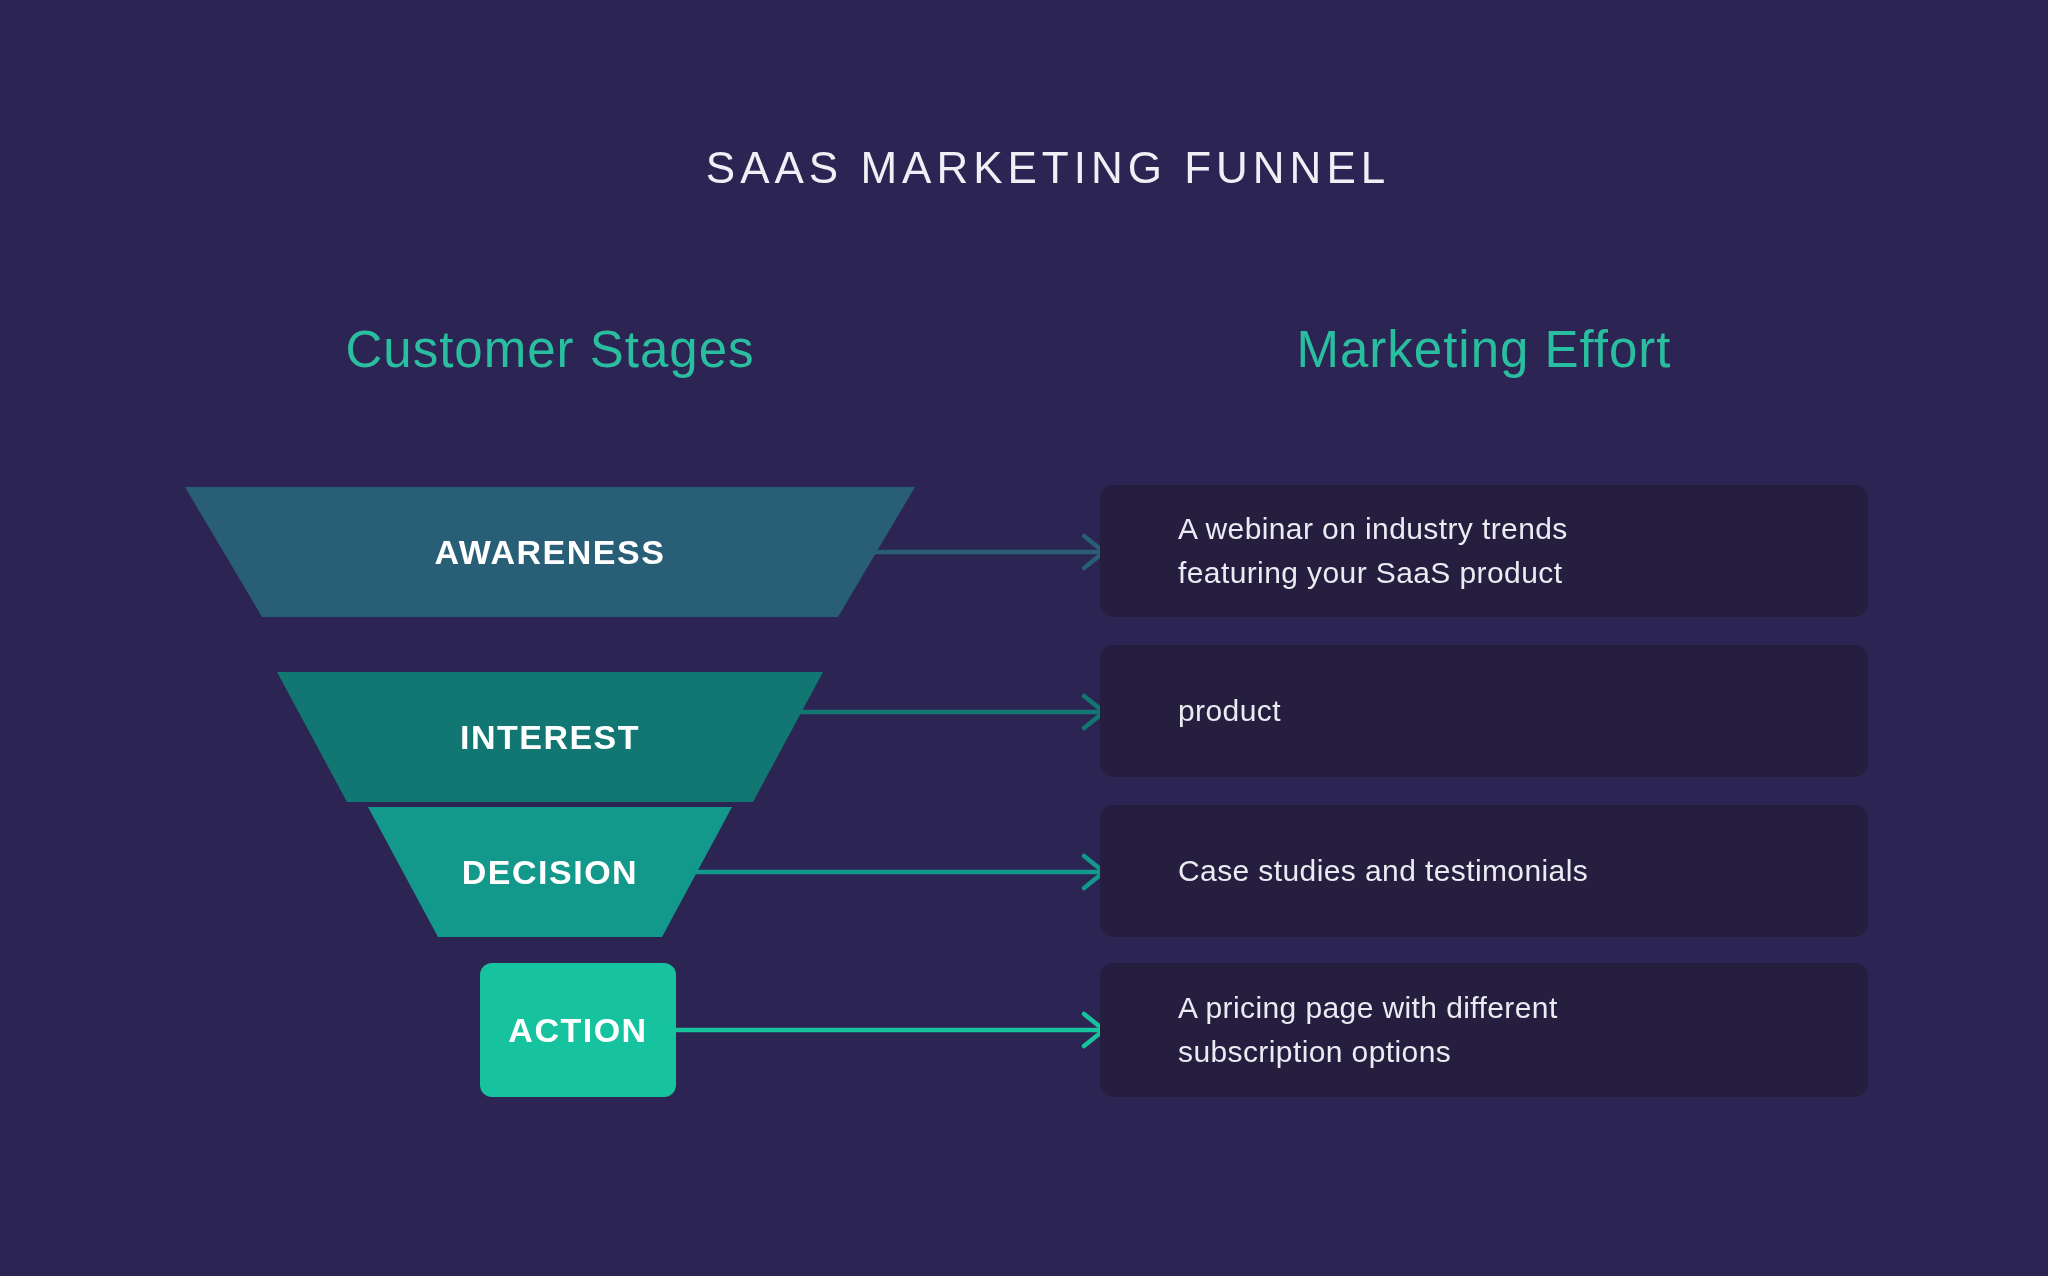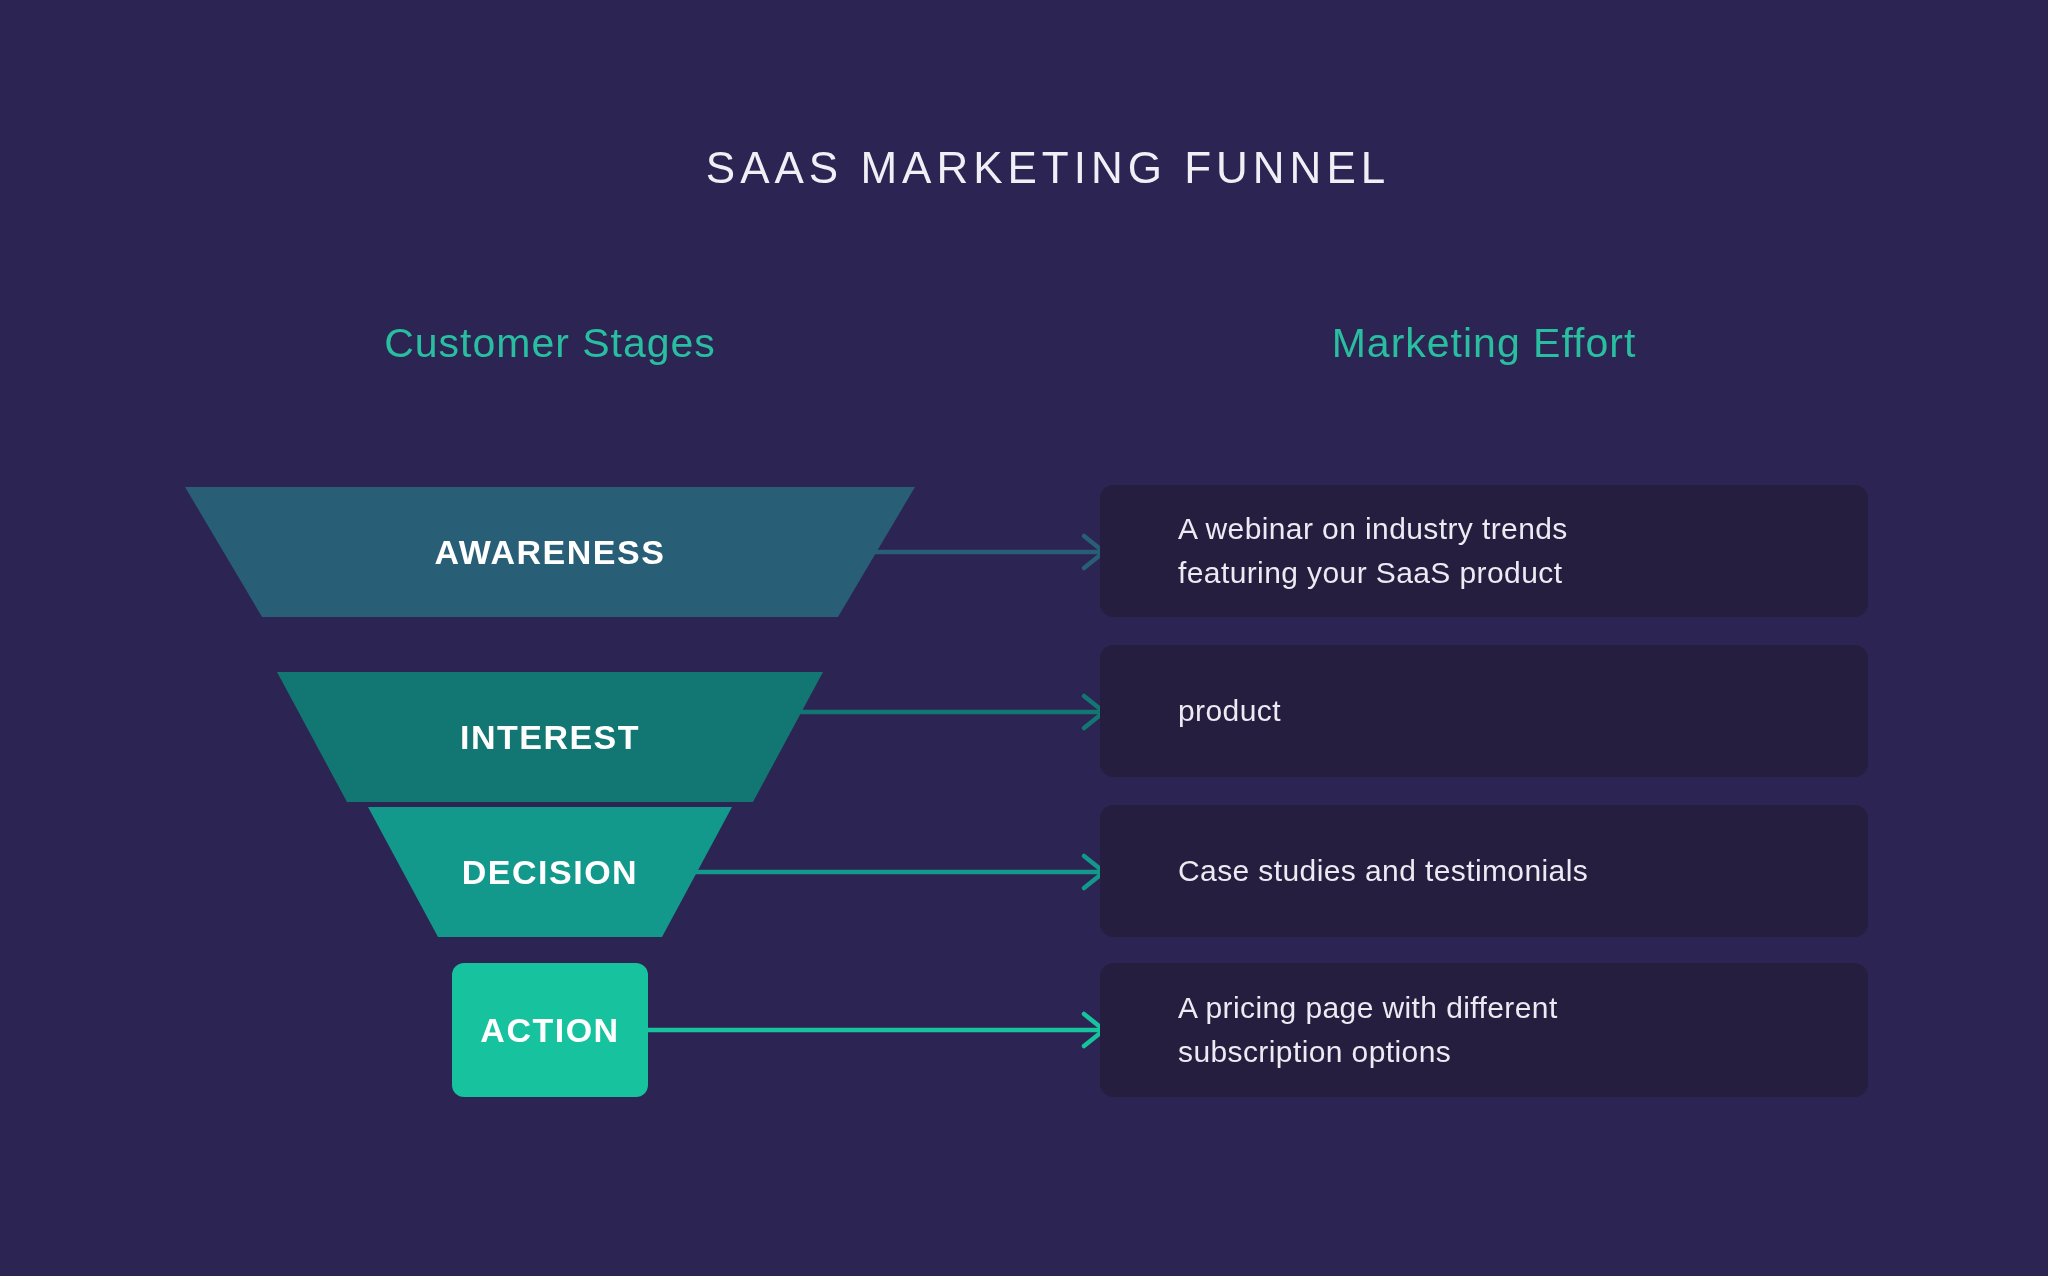--- a/index.html
+++ b/index.html
@@ -20,21 +20,21 @@
   }
   .title{
     position:absolute;top:143px;left:0;width:100%;
     margin:0;text-align:center;
     font-size:44px;font-weight:400;letter-spacing:5px;
     color:var(--title-color);
     padding-left:48px;
   }
   .col-header{
     position:absolute;top:320px;
-    font-size:41px;font-weight:400;letter-spacing:1px;
+    font-size:51px;font-weight:400;letter-spacing:1px;
     color:var(--teal);text-align:center;
   }
   .col-header.left{left:200px;width:700px;}
   .col-header.right{left:1100px;width:768px;}
 
   .stage{
     position:absolute;
     display:flex;align-items:center;justify-content:center;
   }
   .stage-label{
@@ -80,21 +80,21 @@
 
   <div class="stage s1" style="background: rgb(40, 94, 118);">
     <span class="stage-label">AWARENESS</span>
   </div>
   <div class="stage s2" style="background: rgb(18, 118, 114);">
     <span class="stage-label">INTEREST</span>
   </div>
   <div class="stage s3" style="background: rgb(19, 153, 139);">
     <span class="stage-label">DECISION</span>
   </div>
-  <div class="stage s4" style="background: rgb(22, 195, 158);">
+  <div class="stage s4" style="background: rgb(22, 195, 158); margin-left: 28px;">
     <span class="stage-label">ACTION</span>
   </div>
 
   <svg class="arrow a1" width="236" height="44" viewBox="0 0 236 44">
     <line x1="2" y1="22" x2="230" y2="22" stroke-width="4.5" stroke-linecap="round" stroke="#285E76"></line>
     <polyline points="212,6 232,22 212,38" fill="none" stroke-width="4.5" stroke-linecap="round" stroke-linejoin="round" stroke="#285E76"></polyline>
   </svg>
   <svg class="arrow a2" width="326" height="44" viewBox="0 0 326 44">
     <line x1="2" y1="22" x2="320" y2="22" stroke-width="4.5" stroke-linecap="round" stroke="#127672"></line>
     <polyline points="302,6 322,22 302,38" fill="none" stroke-width="4.5" stroke-linecap="round" stroke-linejoin="round" stroke="#127672"></polyline>

